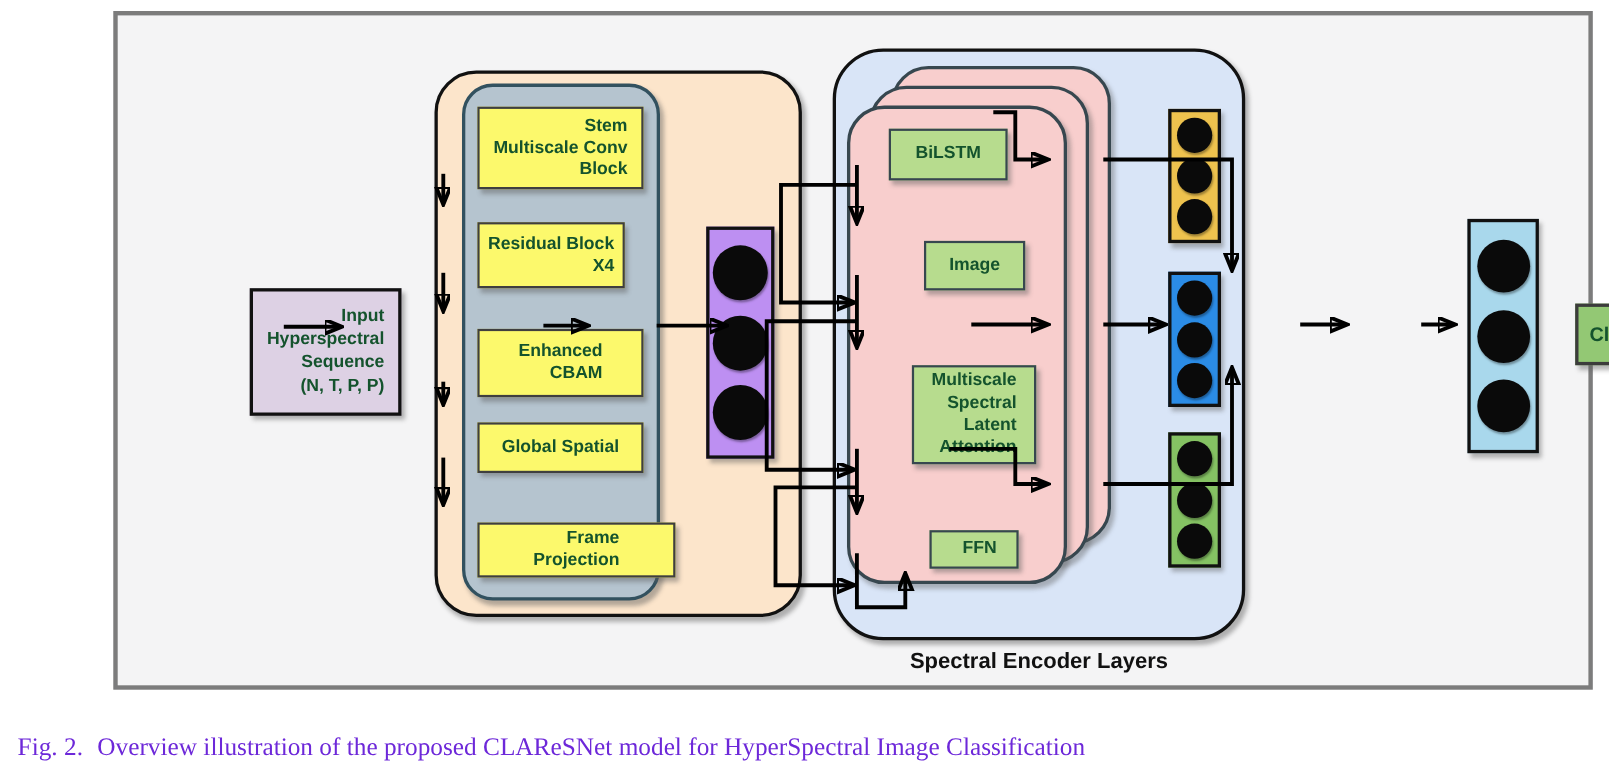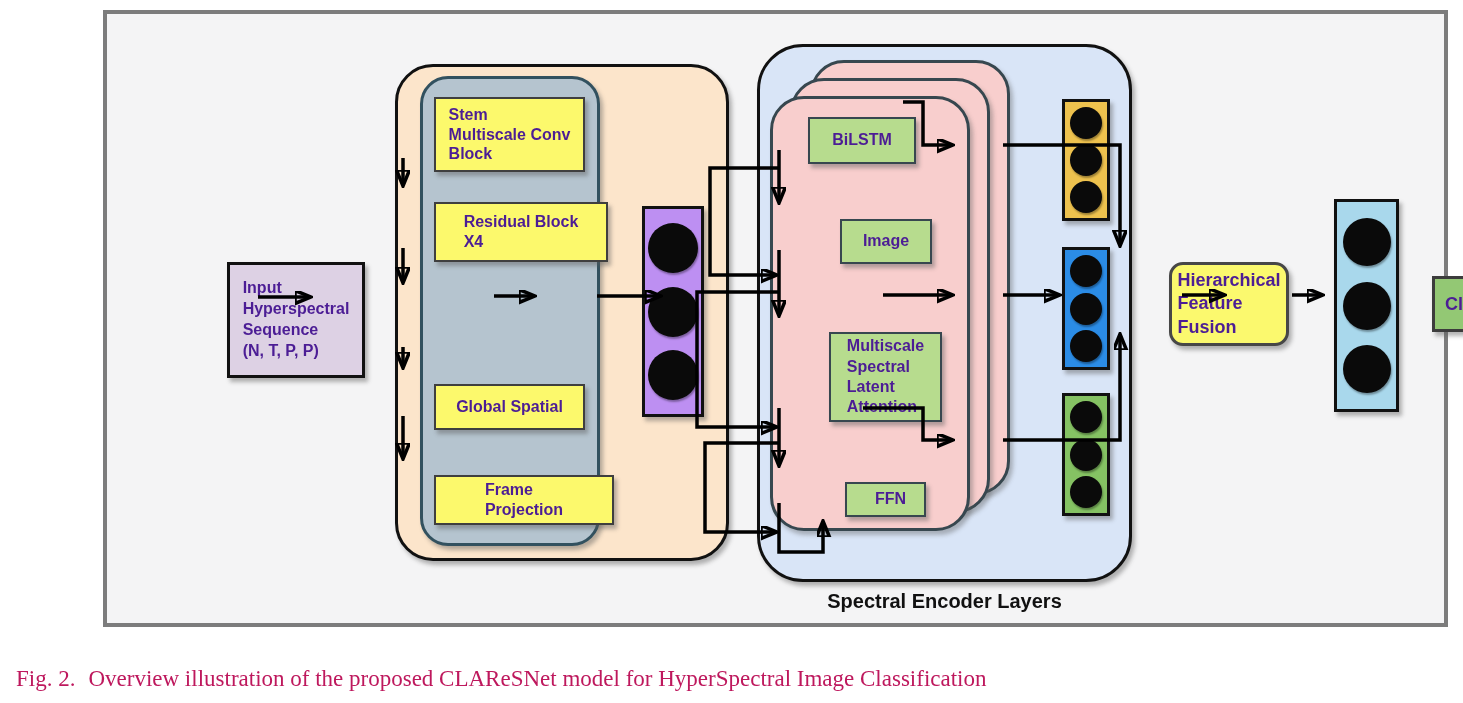--- a/index.html
+++ b/index.html
@@ -9,21 +9,21 @@
     background:#ffffff; overflow:hidden;
     font-family:"Liberation Sans", sans-serif;
   }
   .panel {
     position:absolute; left:103px; top:10px; width:1345px; height:617px;
     background:#f4f4f5; border:4px solid #7c7c7c;
   }
   .abs { position:absolute; }
   .box {
     position:absolute; display:flex; align-items:center; justify-content:center;
-    text-align:left; font-weight:bold; color:#4c1d95; white-space:pre-line;
+    text-align:right; font-weight:bold; color:#14532d; white-space:pre-line;
     box-shadow:3px 4px 4px rgba(90,90,90,.45);
   }
   
   .spatial-container {
     left:288px; top:50px; width:334px; height:497px;
     background:#fce5cb; border:3.5px solid #111; border-radius:38px;
   }
   .backbone {
     left:313px; top:62px; width:180px; height:470px;
     background:#b5c4cf; border:3px solid #32515f; border-radius:28px;
@@ -37,21 +37,21 @@
     border:3px solid #37474f; border-radius:34px;
     box-shadow:3px 4px 4px rgba(90,90,90,.4);
   }
   .layer-back  { left:703px; top:46px; }
   .layer-mid   { left:683px; top:64px; }
   .layer-front { left:663px; top:82px; }
   
   .yellow { background:#fcf96c; border:2.5px solid #3f3f3f; font-size:16px; line-height:1.22; }
   .green  { background:#b7dc8e; border:2.5px solid #37474f; font-size:16px; line-height:1.28; }
   .blk-stem { left:327px; top:83px;  width:151px; height:75px; }
-  .blk-res  { left:327px; top:188px; width:174px; height:60px; }
+  .blk-res  { left:327px; top:188px; width:134px; height:60px; }
   .blk-cbam { left:327px; top:285px; width:151px; height:62px; }
   .blk-pool { left:327px; top:370px; width:151px; height:46px; }
   .blk-proj { left:327px; top:461px; width:180px; height:50px; }
   .blk-bilstm { left:701px; top:103px; width:108px; height:47px; }
   .blk-bigru  { left:733px; top:205px; width:92px;  height:45px; }
   .blk-attn   { left:722px; top:318px; width:113px; height:90px; }
   .blk-ffn    { left:738px; top:468px; width:81px;  height:35px; }
   .input-box {
     left:120px; top:248px; width:138px; height:116px;
     background:#ddd1e4; border:3.5px solid #111; font-size:16px; line-height:1.3;
@@ -86,38 +86,40 @@
     text-align:center;
   }
   .lbl-spatial { left:288px; top:552px; width:334px; }
   .lbl-encoder { left:650px; top:576px; width:375px; }
   
   .wires { position:absolute; left:0; top:0; width:1463px; height:703px; pointer-events:none; }
   .wires path { stroke:#000; stroke-width:3.5px; fill:none; }
   
   .caption {
     position:absolute; left:16px; top:666px;
-    font-family:"Liberation Serif", serif; font-size:23px; color:#be185d;
+    font-family:"Liberation Serif", serif; font-size:23px; color:#6d28d9;
   }
   .caption .prefix { margin-right:13px; }
 </style>
 </head>
 <body>
 
 <div class="stage">
   <div class="panel">
 
     <div class="abs spatial-container box" style="display: block; background-color: rgb(252, 229, 203);"></div>
     <div class="abs backbone box" style="display: block; background-color: rgb(181, 196, 207);"></div>
 
     <div class="box yellow blk-stem" style="background-color: rgb(252, 249, 108);">Stem
 Multiscale Conv
 Block</div>
     <div class="box yellow blk-res" style="background-color: rgb(252, 249, 108);">Residual Block
 X4</div>
+    <div class="box yellow blk-cbam" style="background-color: rgb(252, 249, 108);">Enhanced
+CBAM</div>
     <div class="box yellow blk-pool" style="background-color: rgb(252, 249, 108);">Global Spatial</div>
     <div class="box yellow blk-proj" style="background-color: rgb(252, 249, 108);">Frame
 Projection</div>
 
 
     <div class="box input-box" style="background-color: rgb(221, 209, 228);">Input
 Hyperspectral
 Sequence
 (N, T, P, P)</div>
 
@@ -151,23 +153,20 @@
       <div class="dot"></div>
       <div class="dot"></div>
       <div class="dot"></div>
     </div>
     <div class="col col-green" style="background-color: rgb(133, 194, 99);">
       <div class="dot"></div>
       <div class="dot"></div>
       <div class="dot"></div>
     </div>
 
-    <div class="box fusion-box" style="background-color: rgb(251, 249, 110);">Hierarchical
-Feature
-Fusion</div>
 
     <div class="col col-lightblue" style="background-color: rgb(169, 216, 236);">
       <div class="dot"></div>
       <div class="dot"></div>
       <div class="dot"></div>
     </div>
 
     <div class="box classifier-box" style="background-color: rgb(147, 200, 116);">Classifier</div>
   </div>
 

